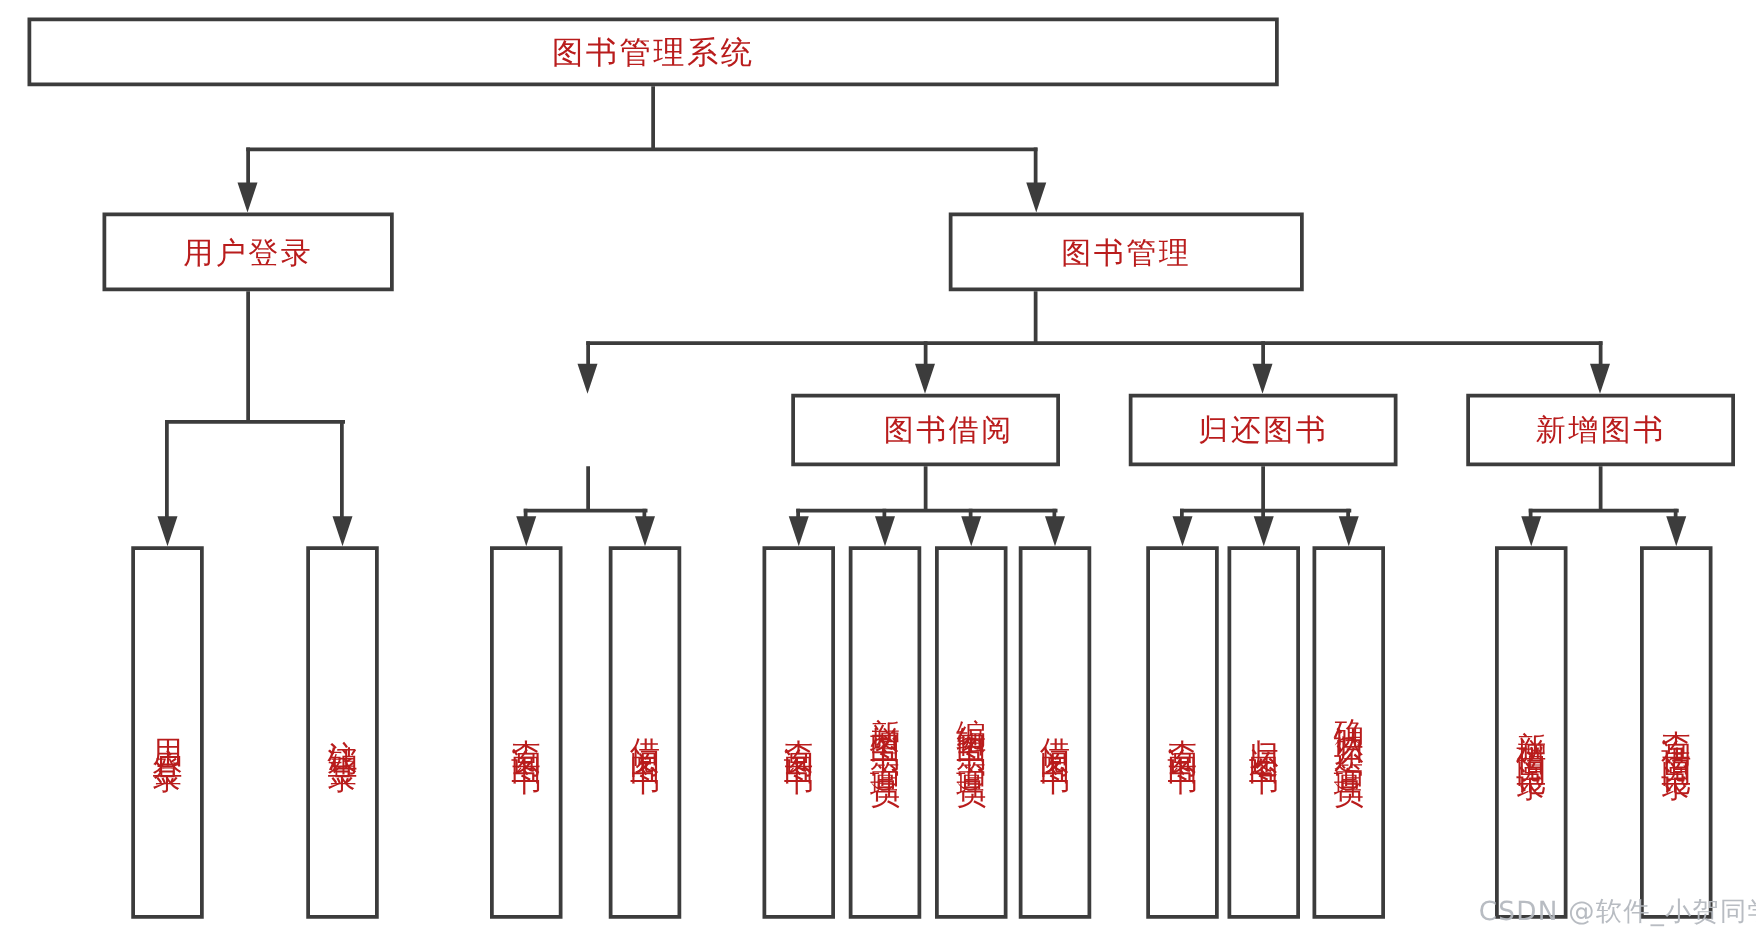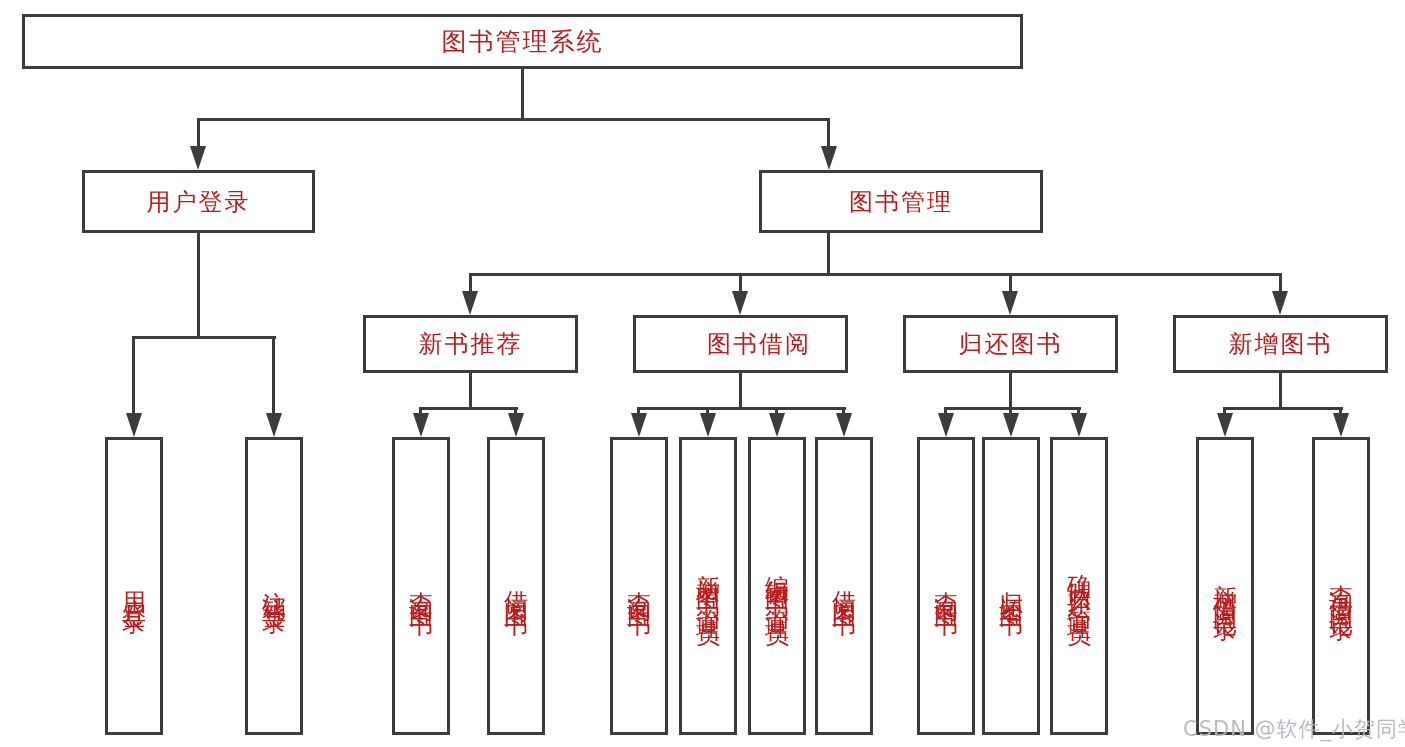--- a/index.html
+++ b/index.html
@@ -88,23 +88,20 @@
   <div class="line" style="left:469px;top:273px;width:813px;height:3px;"></div>
   <div class="line" style="left:469px;top:273px;width:3px;height:20px;"></div>
   <div class="line" style="left:739px;top:273px;width:3px;height:20px;"></div>
   <div class="line" style="left:1009px;top:273px;width:3px;height:20px;"></div>
   <div class="line" style="left:1279px;top:273px;width:3px;height:20px;"></div>
   <div class="arrow" style="left:462px;top:291px;"></div>
   <div class="arrow" style="left:732px;top:291px;"></div>
   <div class="arrow" style="left:1002px;top:291px;"></div>
   <div class="arrow" style="left:1272px;top:291px;"></div>
 
-  <div class="box h" style="left:363px;top:315px;width:215px;height:58px;">
-    <span class="lbl">新书推荐</span>
-  </div>
   <div class="box h" style="left:633px;top:315px;width:215px;height:58px;padding-left:37px;">
     <span class="lbl">图书借阅</span>
   </div>
   <div class="box h" style="left:903px;top:315px;width:215px;height:58px;">
     <span class="lbl">归还图书</span>
   </div>
   <div class="box h" style="left:1173px;top:315px;width:215px;height:58px;">
     <span class="lbl">新增图书</span>
   </div>
 

